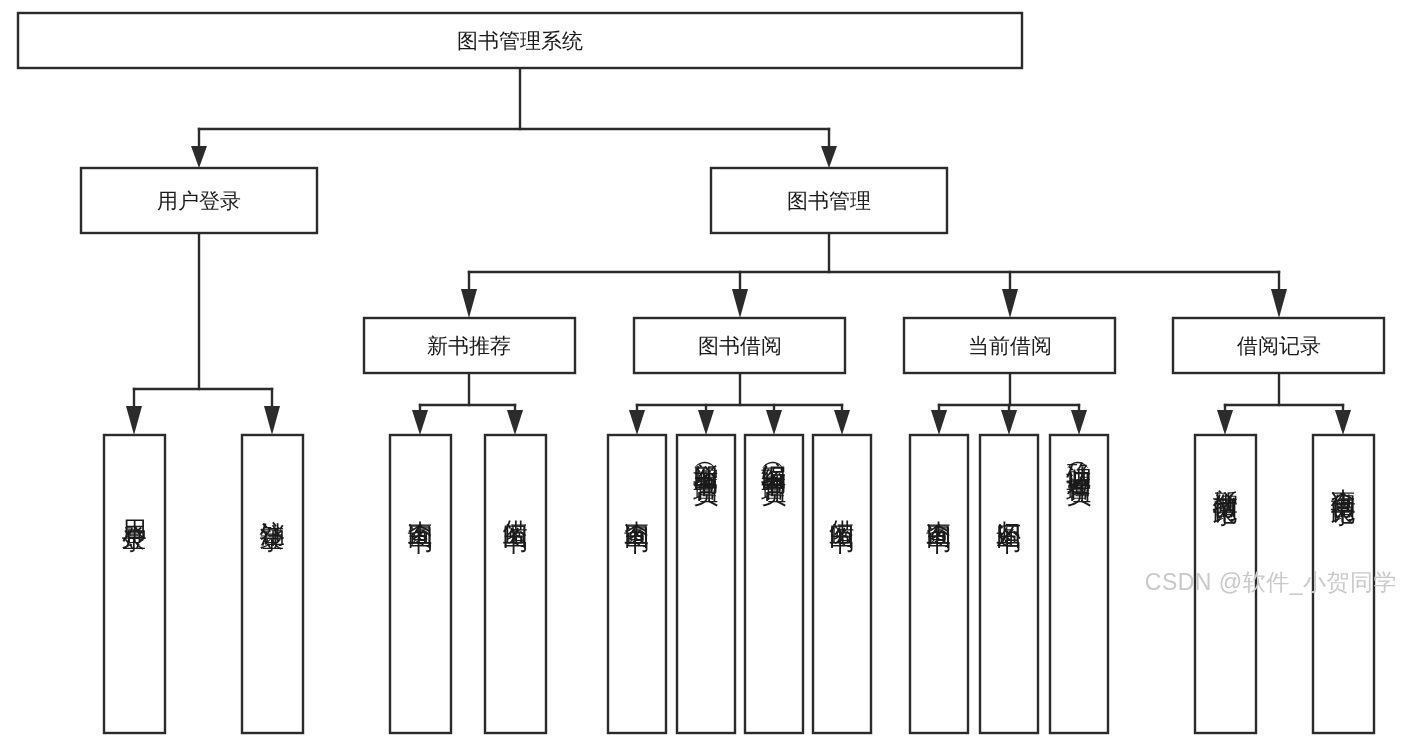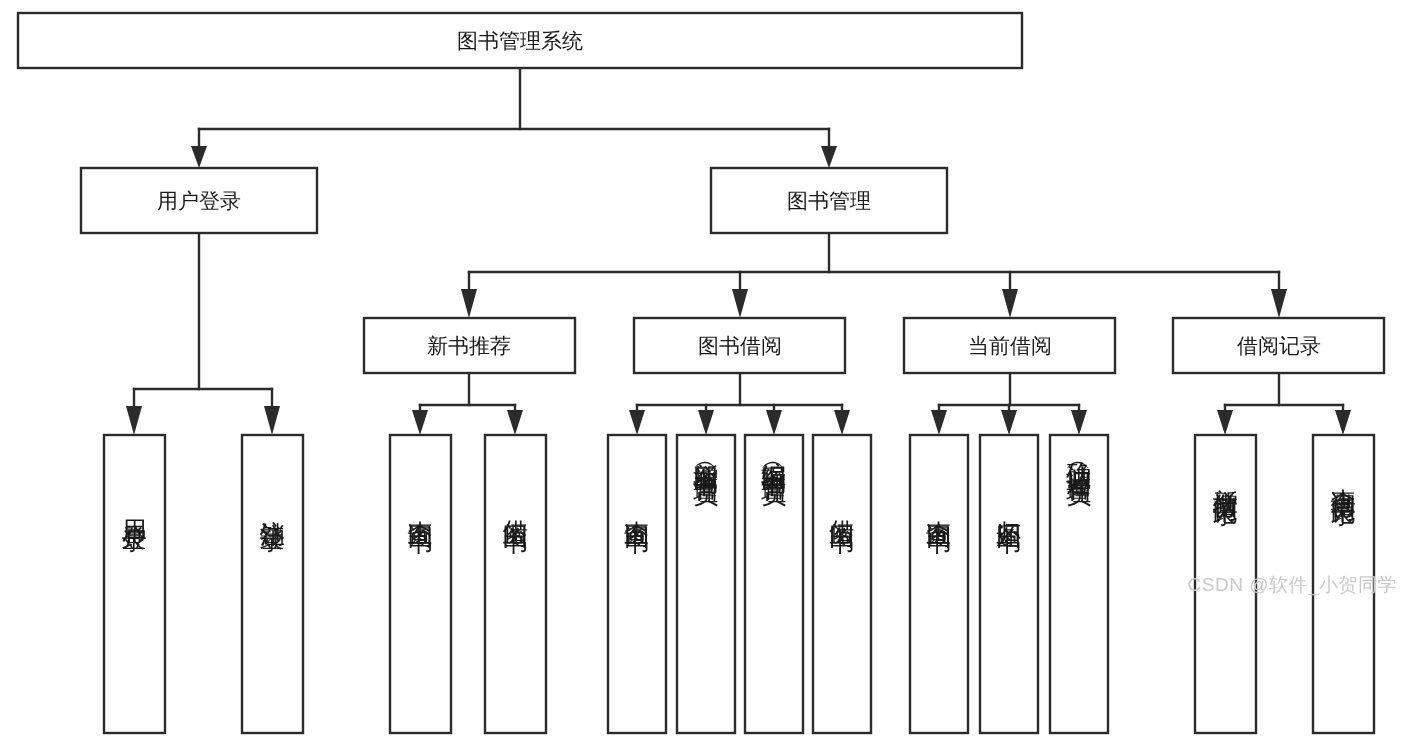--- a/index.html
+++ b/index.html
@@ -63,21 +63,21 @@
     line-height: 1.05;
     letter-spacing: 3px;
     color: #1a1a1a;
     white-space: nowrap;
   }
   .watermark {
     position: absolute;
     right: 8px;
     bottom: 4px;
     font-family: "Liberation Sans", "DejaVu Sans", sans-serif;
-    font-size: 19px;
+    font-size: 23px;
     color: #c9c9c9;
     letter-spacing: 0.5px;
     user-select: none;
   }
 </style>
 </head>
 <body>
 
 <div id="diagram-root">
 

